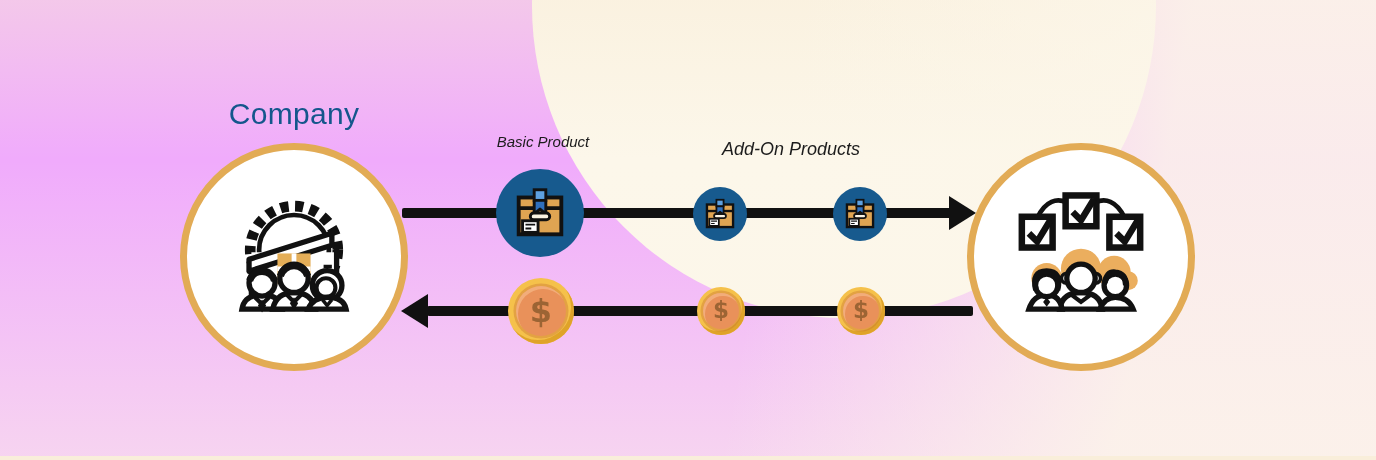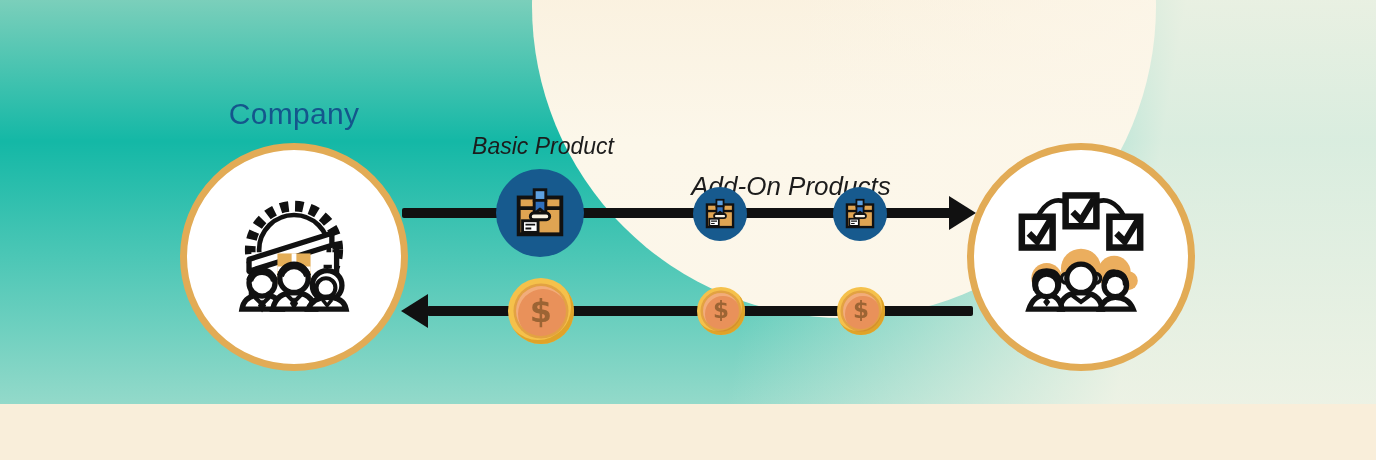--- a/index.html
+++ b/index.html
@@ -1,18 +1,18 @@
 <!DOCTYPE html>
 <html><head>
 <meta charset="utf-8">
 <style>
   html,body{margin:0;padding:0;background:#f9eeda;}
   .stage{
-    position:relative;width:1376px;height:404px;overflow:hidden;
-    background:#14b8a6;font-family:"Liberation Sans",sans-serif;
+    position:relative;width:1376px;height:456px;overflow:hidden;
+    background:#f0abfc;font-family:"Liberation Sans",sans-serif;
   }
   .bg-blob{
     position:absolute;left:532px;top:-306px;width:624px;height:624px;
     border-radius:50%;background:#fcf7ea;z-index:0;
   }
   .bg-overlay{
     position:absolute;inset:0;z-index:0;pointer-events:none;
     background:
       linear-gradient(100deg, rgba(252,247,234,0) 55%, rgba(252,246,233,0.85) 82%),
       linear-gradient(180deg, rgba(248,235,212,0.45) 0%, rgba(252,246,232,0) 35%, rgba(252,245,231,0.55) 100%);
@@ -41,22 +41,22 @@
   .entity-label{
     position:absolute;width:228px;text-align:center;z-index:3;
     font-size:30px;font-weight:400;color:#14568c;letter-spacing:.3px;
   }
   .label-company{left:180px;top:97px;}
   .label-customer{left:967px;top:97px;}
   .flow-label{
     position:absolute;width:300px;text-align:center;z-index:3;
     font-style:italic;color:#1c1c1c;
   }
-  .label-basic{left:393px;top:133px;font-size:23px;}
-  .label-addon{left:641px;top:139px;font-size:26px;margin-top:32px;}
+  .label-basic{left:393px;top:133px;font-size:15px;}
+  .label-addon{left:641px;top:139px;font-size:18px;}
   .product-circle{
     position:absolute;border-radius:50%;background:#175a8e;z-index:3;
     display:flex;align-items:center;justify-content:center;
   }
   .product-basic{left:496px;top:169px;width:88px;height:88px;}
   .product-addon1{left:693px;top:187px;width:54px;height:54px;}
   .product-addon2{left:833px;top:187px;width:54px;height:54px;}
   .coin{
     position:absolute;border-radius:50%;background:#f5c14b;z-index:3;
     box-shadow:inset -3px -4px 0 rgba(221,160,38,.9);

